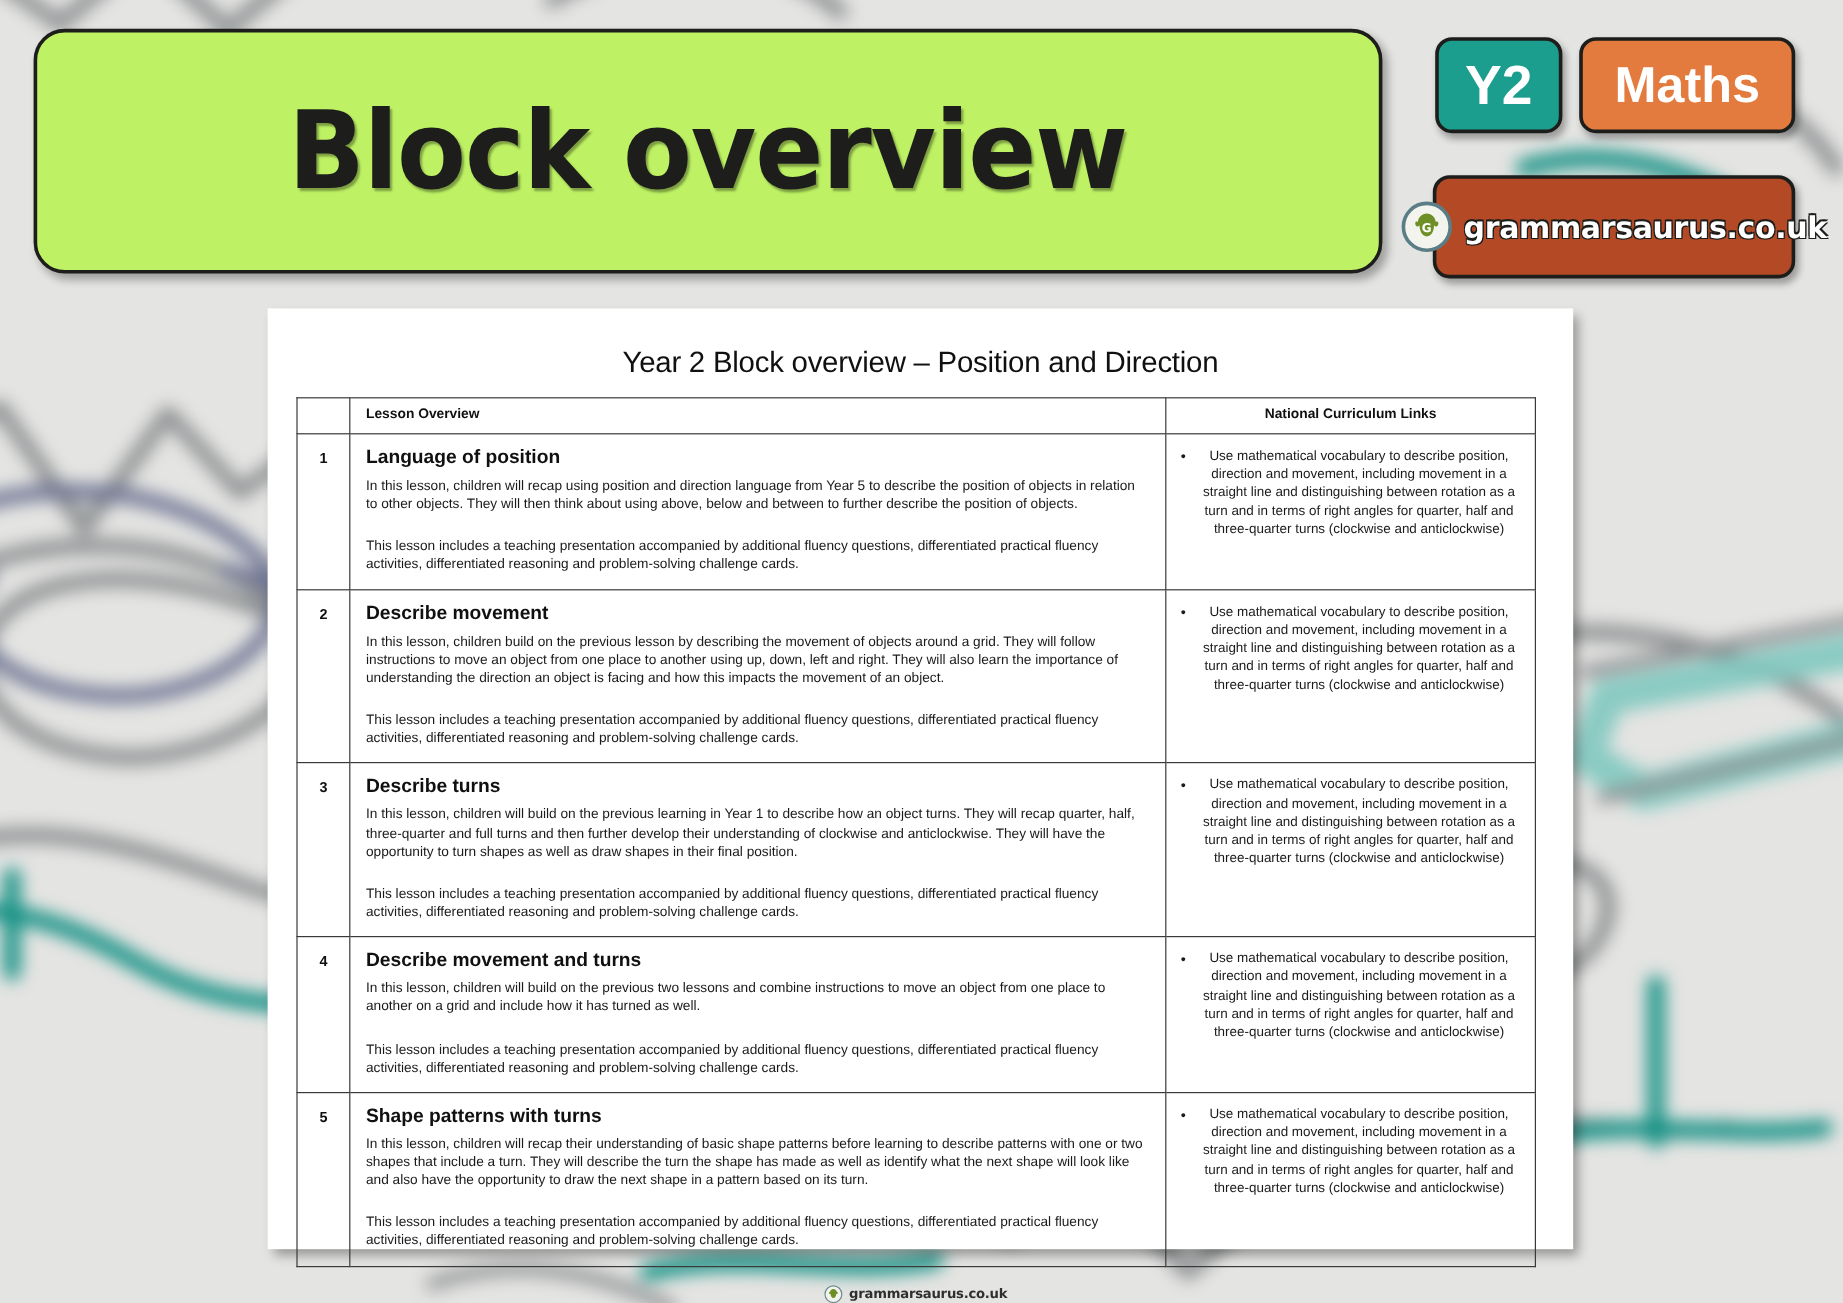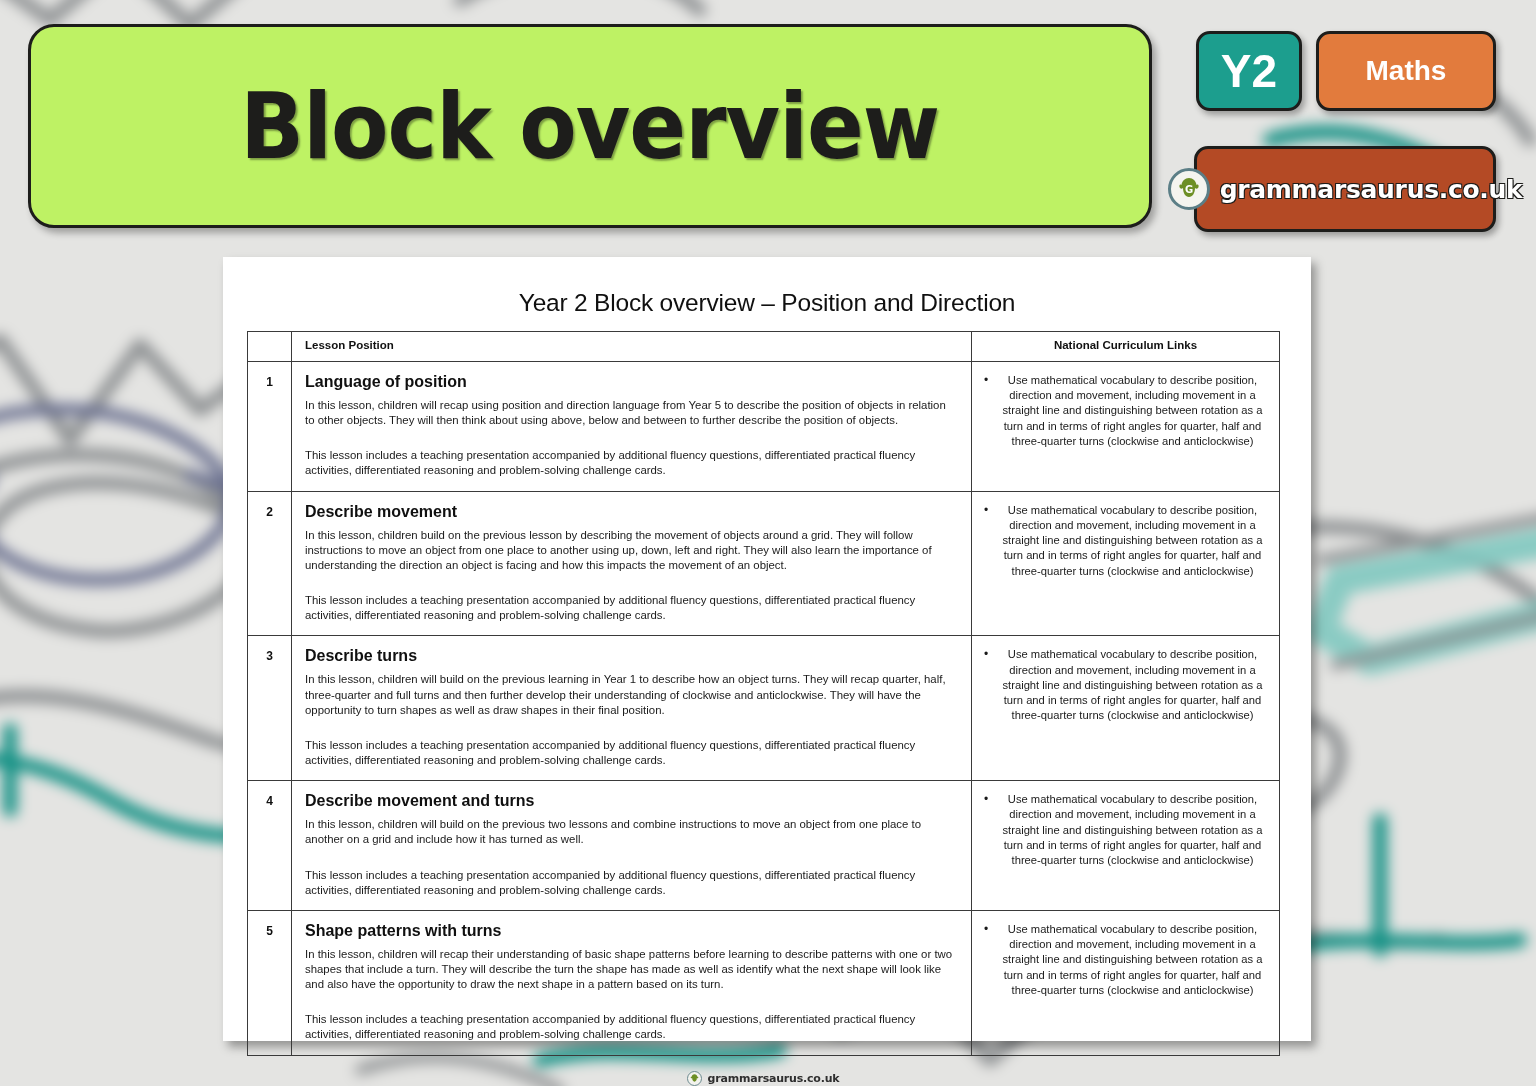--- a/index.html
+++ b/index.html
@@ -67,21 +67,21 @@
   #badge-year {
     left: 1196px; top: 31px;
     width: 106px; height: 80px;
     background: #1c9e8e;
     font-size: 46px;
   }
   #badge-subject {
     left: 1316px; top: 31px;
     width: 180px; height: 80px;
     background: #e27b3d;
-    font-size: 28px;
+    font-size: 42px;
   }
 
   
   #brand-bar {
     position: absolute;
     left: 1194px; top: 146px;
     width: 302px; height: 86px;
     background: #b44a25;
     border: 3px solid #1d1d1b;
     border-radius: 14px;
@@ -301,21 +301,21 @@
 
   <table id="overview-table">
     <colgroup>
       <col class="c-num">
         <col class="c-les">
         <col class="c-nc">
     </colgroup>
     <thead>
       <tr>
         <th class="head-blank"></th>
-        <th class="head-lesson">Lesson Position</th>
+        <th class="head-lesson">Lesson Overview</th>
         <th class="head-nc">National Curriculum Links</th>
       </tr>
     </thead>
     <tbody>
 
       <tr>
         <td class="cell-num">1</td>
         <td class="cell-lesson">
           <div class="lesson-heading">Language of position</div>
           <p class="lesson-para">In this lesson, children will recap using position and direction language from Year 5 to describe the position of objects in relation to other objects. They will then think about using above, below and between to further describe the position of objects.</p>

